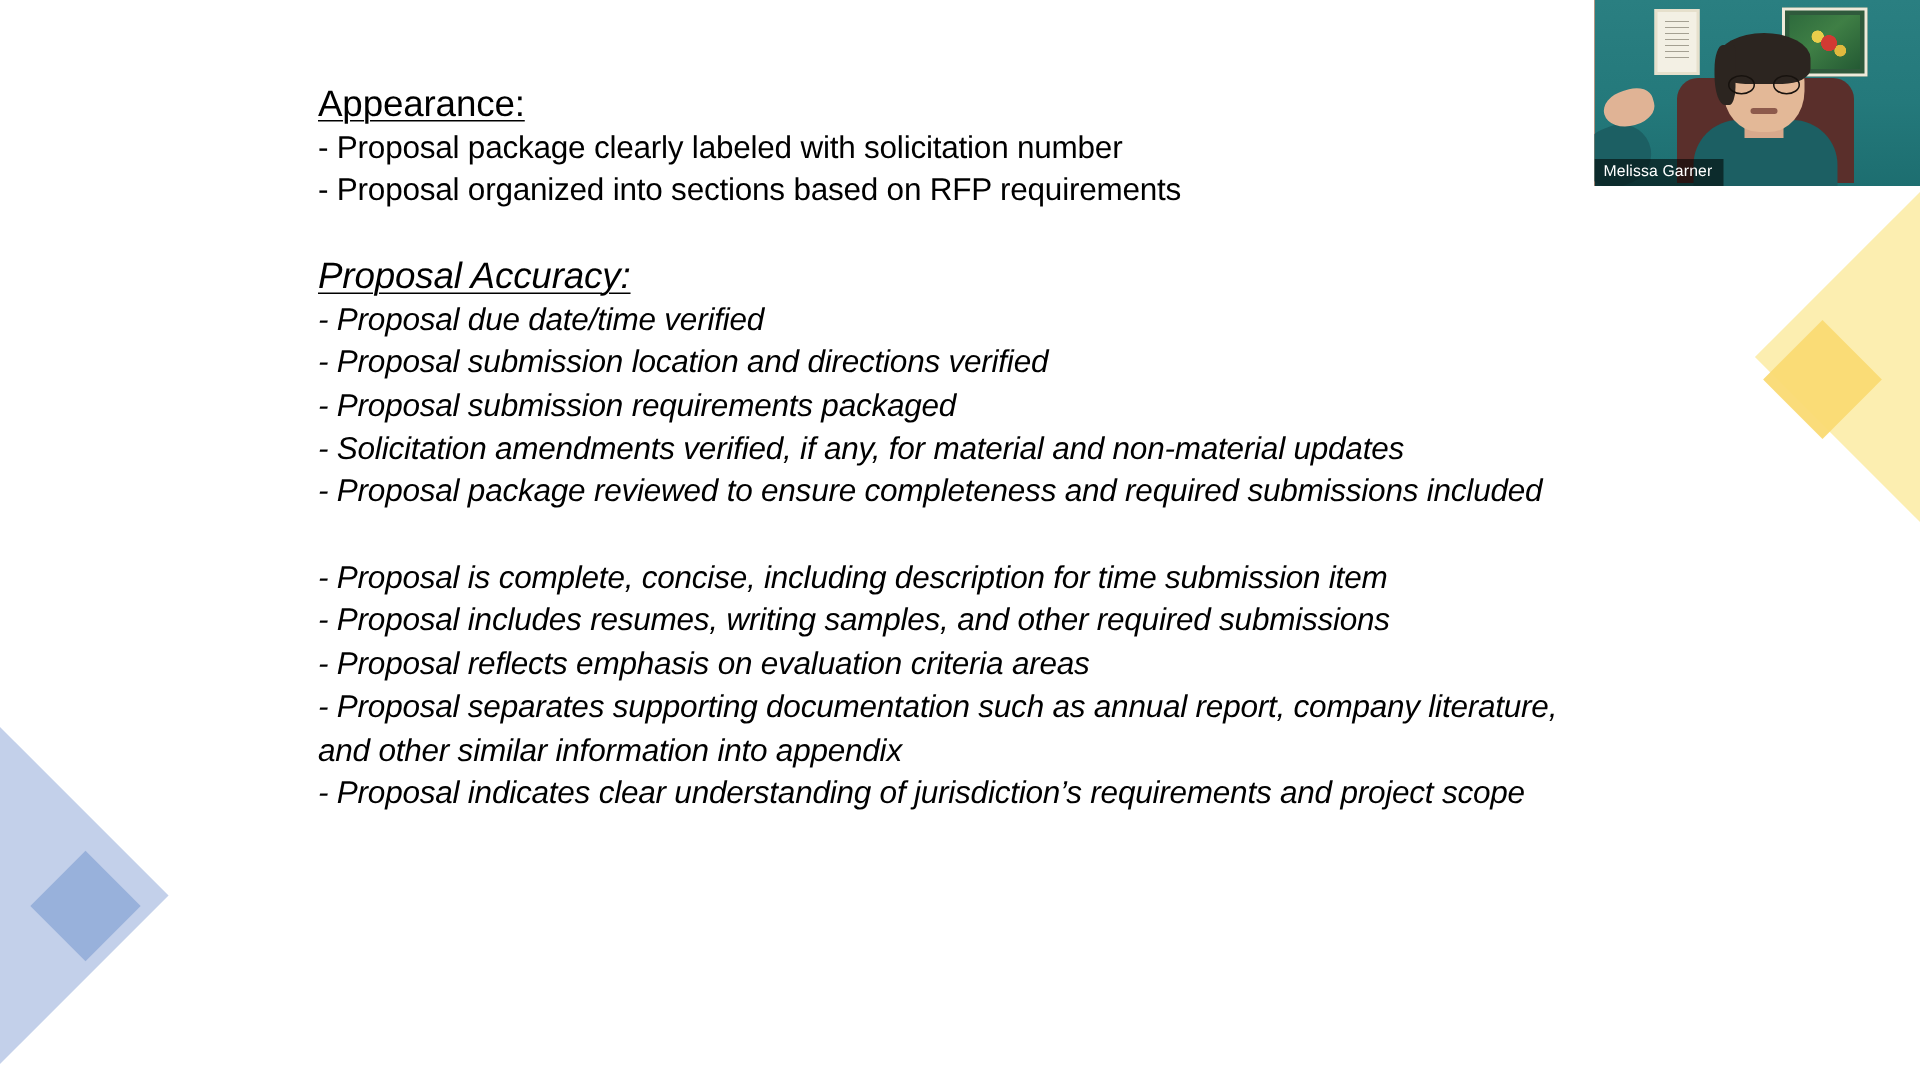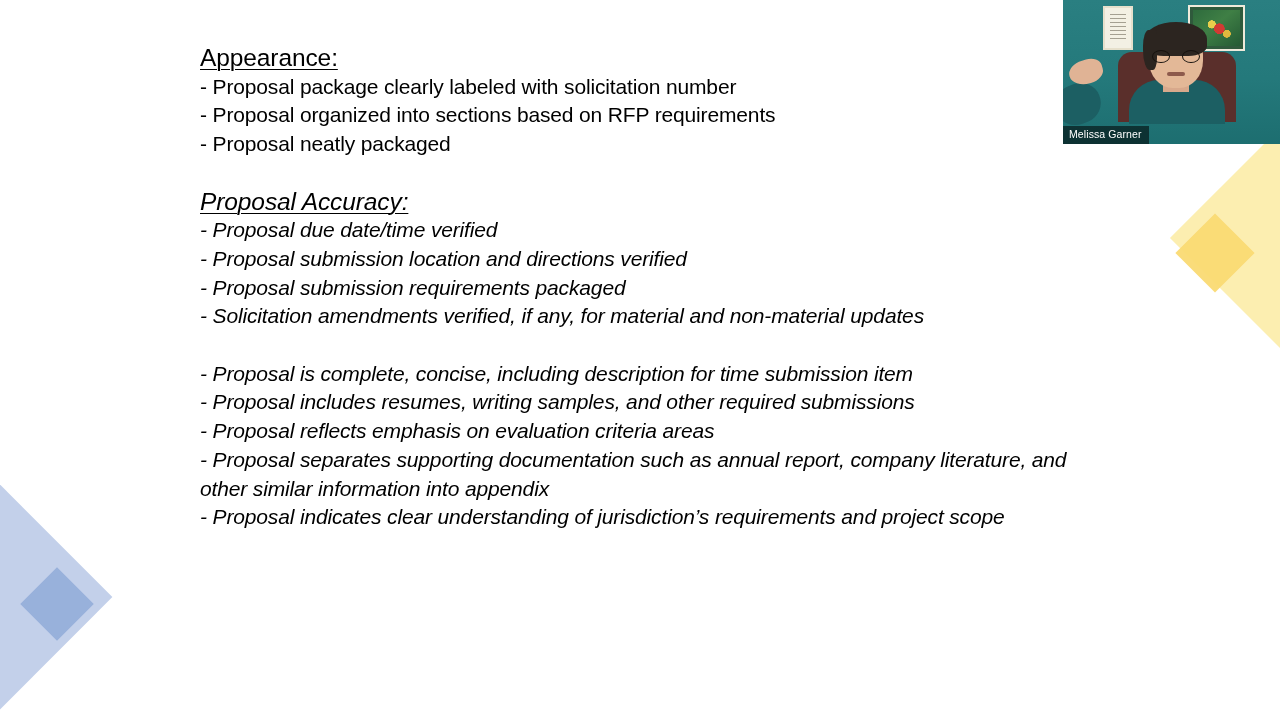--- a/index.html
+++ b/index.html
@@ -72,21 +72,21 @@
 
   
   #content {
     position: absolute;
     left: 200px;
     top: 44px;
     width: 880px;
   }
 
   .block {
-    margin: 0;
+    margin: 12px;
   }
   .block + .block {
     margin-top: 28.7px;
     font-style: italic;
   }
 
   .heading {
     font-size: 24.5px;
     line-height: 28.7px;
     letter-spacing: -0.1px;
@@ -101,21 +101,21 @@
     line-height: 28.7px;
     letter-spacing: -0.15px;
   }
 
   
   #video-tile {
     position: absolute;
     left: 1063px;
     top: 0px;
     width: 217px;
-    height: 144px;
+    height: 124px;
     overflow: hidden;
     background: #c2410c;
     text-align: center;
   }
   .vt-wall {
     position: absolute;
     inset: 0;
     background:
       linear-gradient(180deg, #2a7f81 0%, #24797b 55%, #1d6e70 100%);
   }
@@ -286,29 +286,29 @@
     <div class="deco-sq yellow-big"></div>
     <div class="deco-sq yellow-small"></div>
   </div>
 
   <div id="content">
 
     <div class="block">
       <div class="heading">Appearance:</div>
       <div class="bullet">- Proposal package clearly labeled with solicitation number</div>
       <div class="bullet">- Proposal organized into sections based on RFP requirements</div>
-      <div class="bullet">- Proposal neatly packaged</div>
     </div>
 
     <div class="block">
       <div class="heading">Proposal Accuracy:</div>
       <div class="bullet">- Proposal due date/time verified</div>
       <div class="bullet">- Proposal submission location and directions verified</div>
       <div class="bullet">- Proposal submission requirements packaged</div>
       <div class="bullet">- Solicitation amendments verified, if any, for material and non-material updates</div>
+      <div class="bullet">- Proposal package reviewed to ensure completeness and required submissions included</div>
     </div>
 
     <div class="block">
       <div class="bullet">- Proposal is complete, concise, including description for time submission item</div>
       <div class="bullet">- Proposal includes resumes, writing samples, and other required submissions</div>
       <div class="bullet">- Proposal reflects emphasis on evaluation criteria areas</div>
       <div class="bullet">- Proposal separates supporting documentation such as annual report, company literature, and other similar information into appendix</div>
       <div class="bullet">- Proposal indicates clear understanding of jurisdiction’s requirements and project scope</div>
     </div>
 

